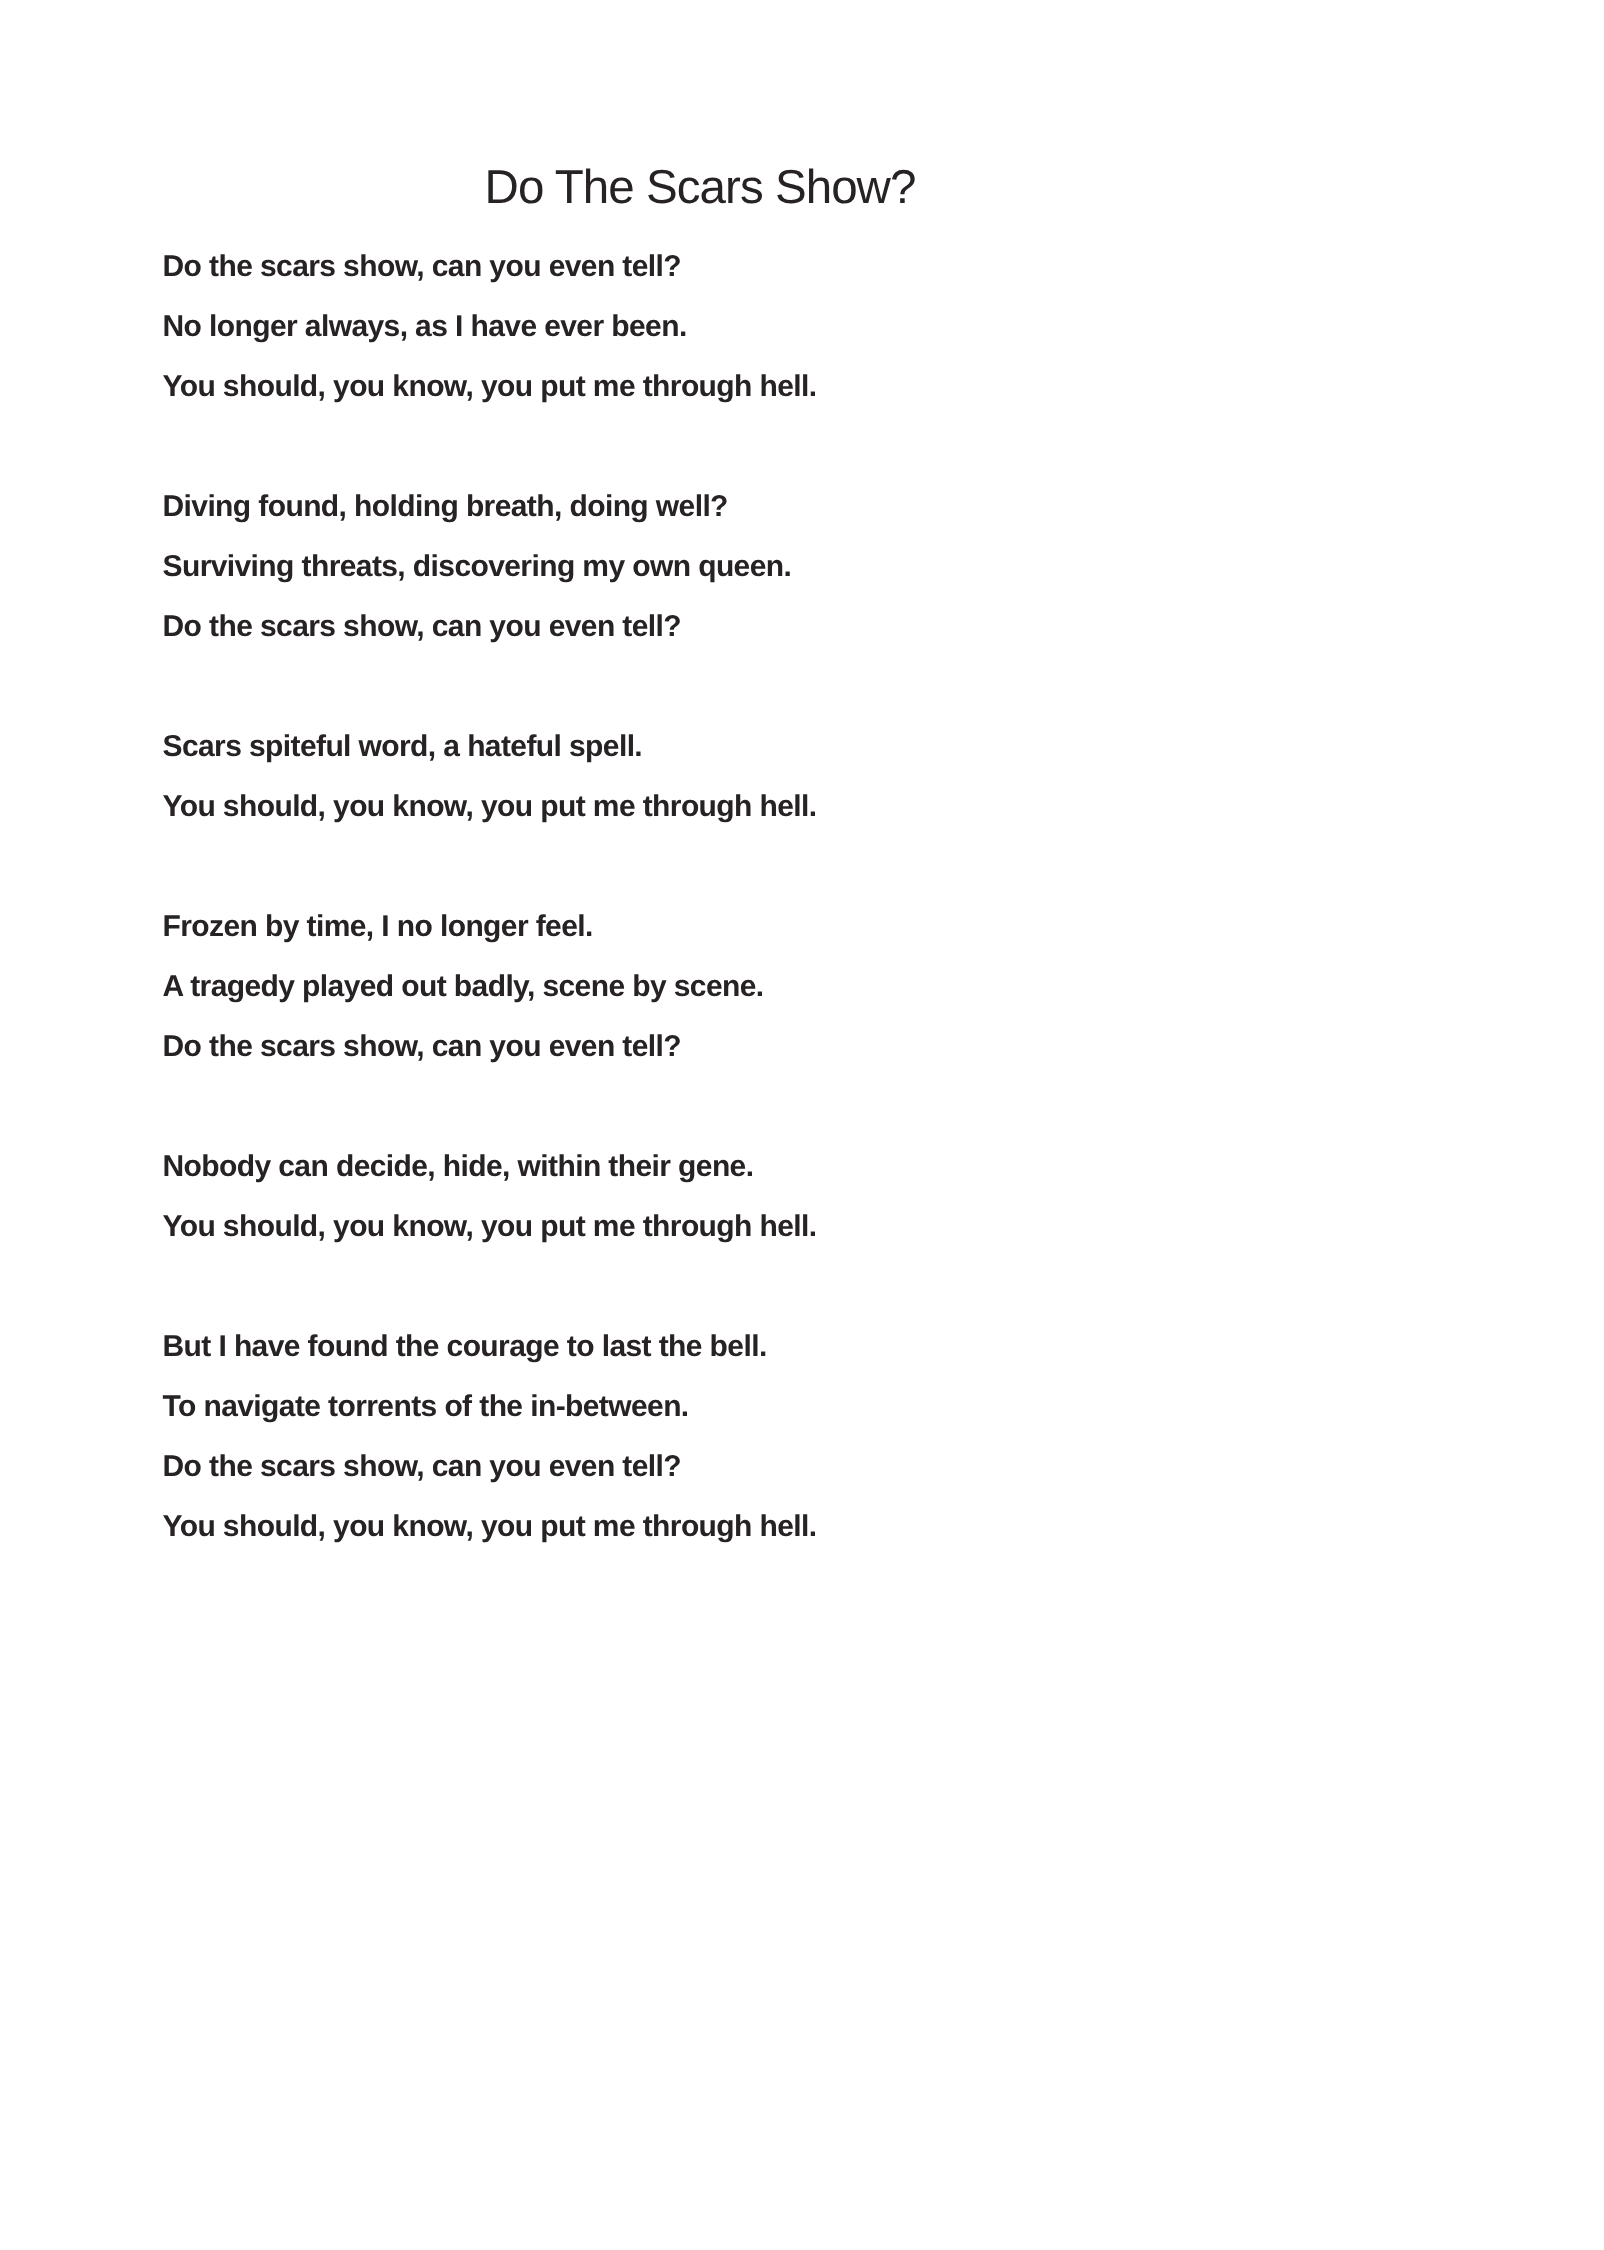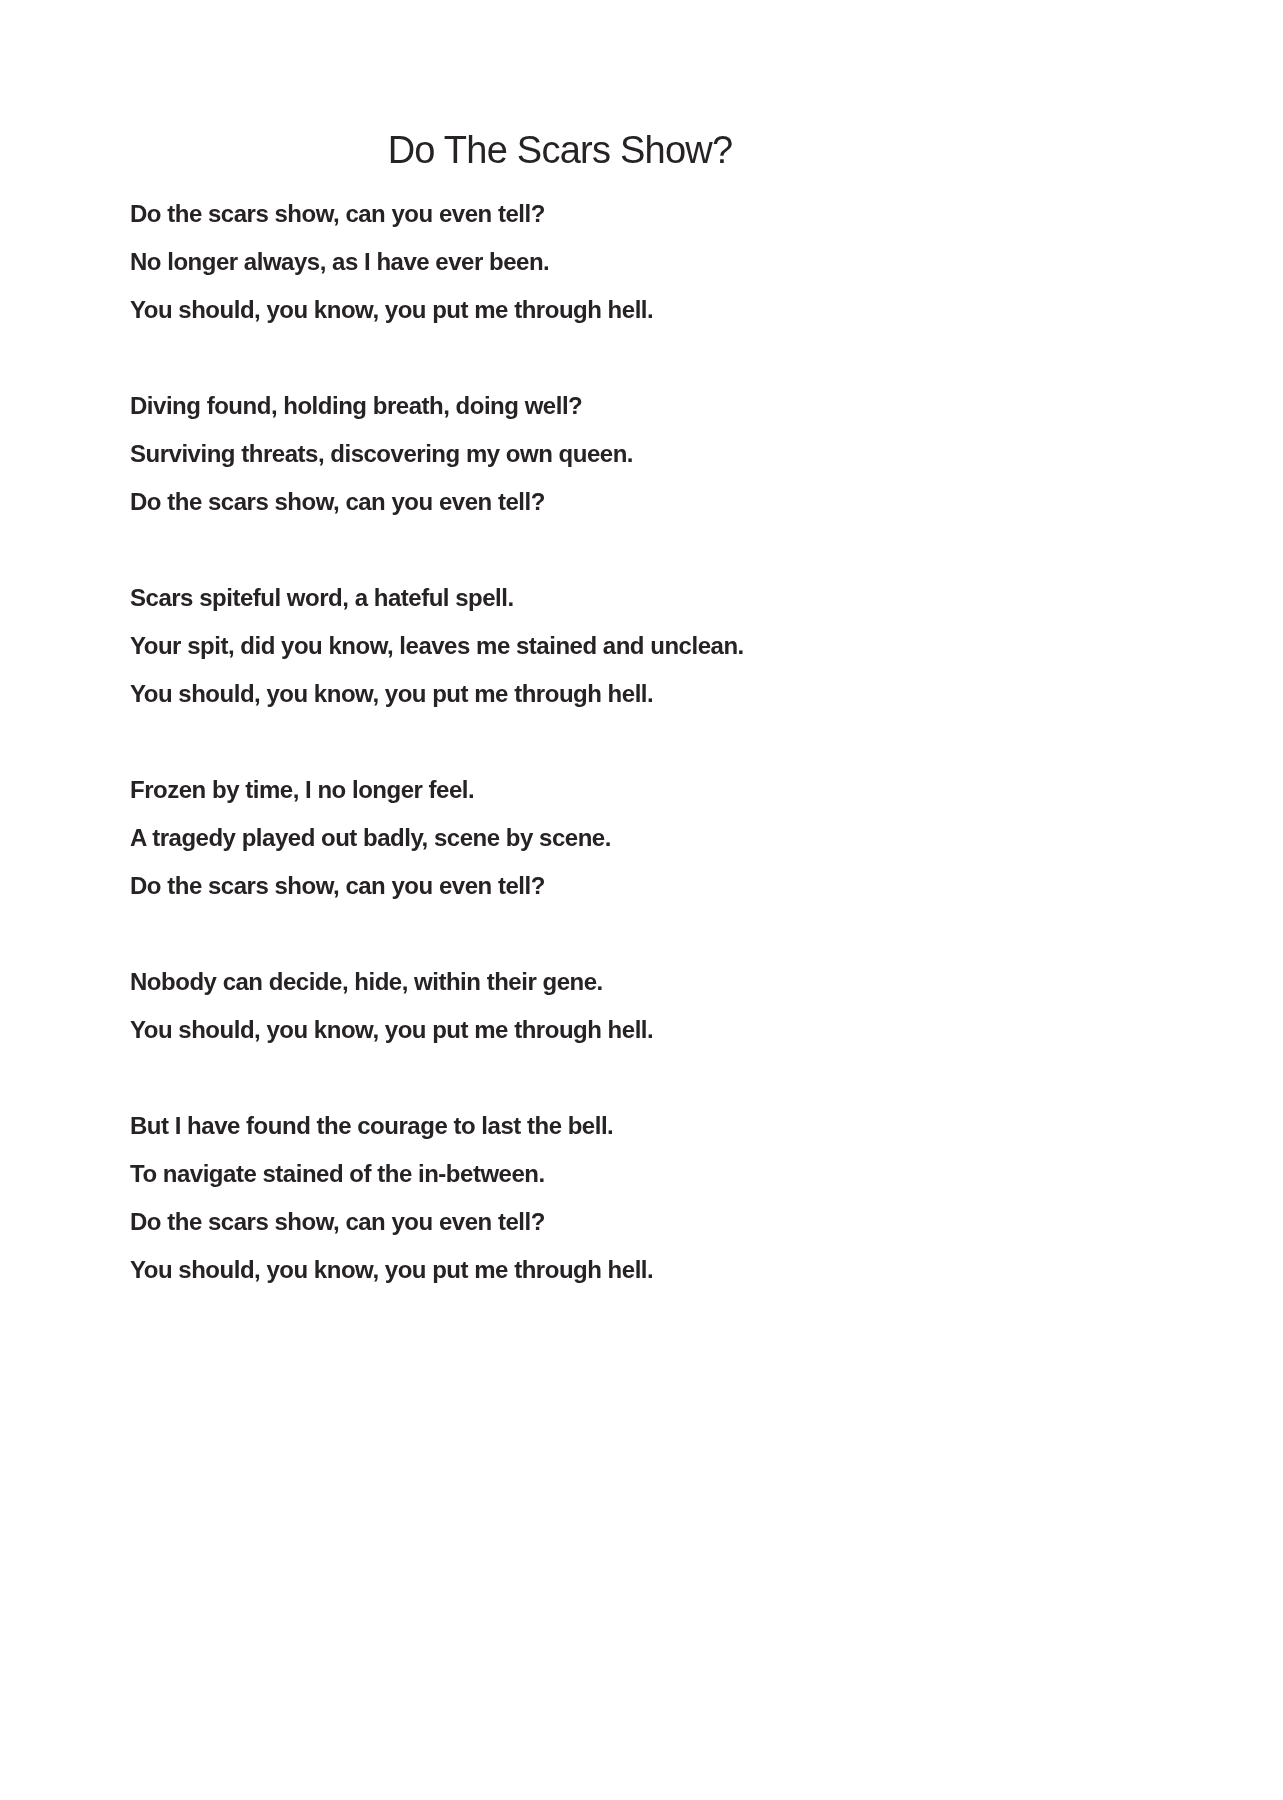--- a/index.html
+++ b/index.html
@@ -73,38 +73,37 @@
     </div>
 
     <div class="stanza">
       <div class="line">Diving found, holding breath, doing well?</div>
       <div class="line">Surviving threats, discovering my own queen.</div>
       <div class="line">Do the scars show, can you even tell?</div>
     </div>
 
     <div class="stanza">
       <div class="line">Scars spiteful word, a hateful spell.</div>
-      <div class="line">Your spit, did you know, leaves me stained and unclean.</div>
       <div class="line">You should, you know, you put me through hell.</div>
     </div>
 
     <div class="stanza">
       <div class="line">Frozen by time, I no longer feel.</div>
       <div class="line">A tragedy played out badly, scene by scene.</div>
       <div class="line">Do the scars show, can you even tell?</div>
     </div>
 
     <div class="stanza">
       <div class="line">Nobody can decide, hide, within their gene.</div>
       <div class="line">You should, you know, you put me through hell.</div>
     </div>
 
     <div class="stanza">
       <div class="line">But I have found the courage to last the bell.</div>
-      <div class="line">To navigate stained of the in-between.</div>
+      <div class="line">To navigate torrents of the in-between.</div>
       <div class="line">Do the scars show, can you even tell?</div>
       <div class="line">You should, you know, you put me through hell.</div>
     </div>
 
   </div>
 
   <div class="footer">
     <span class="pagenum">92</span><span class="booktitle">SHH-OUT!</span>
   </div>
 </div>

